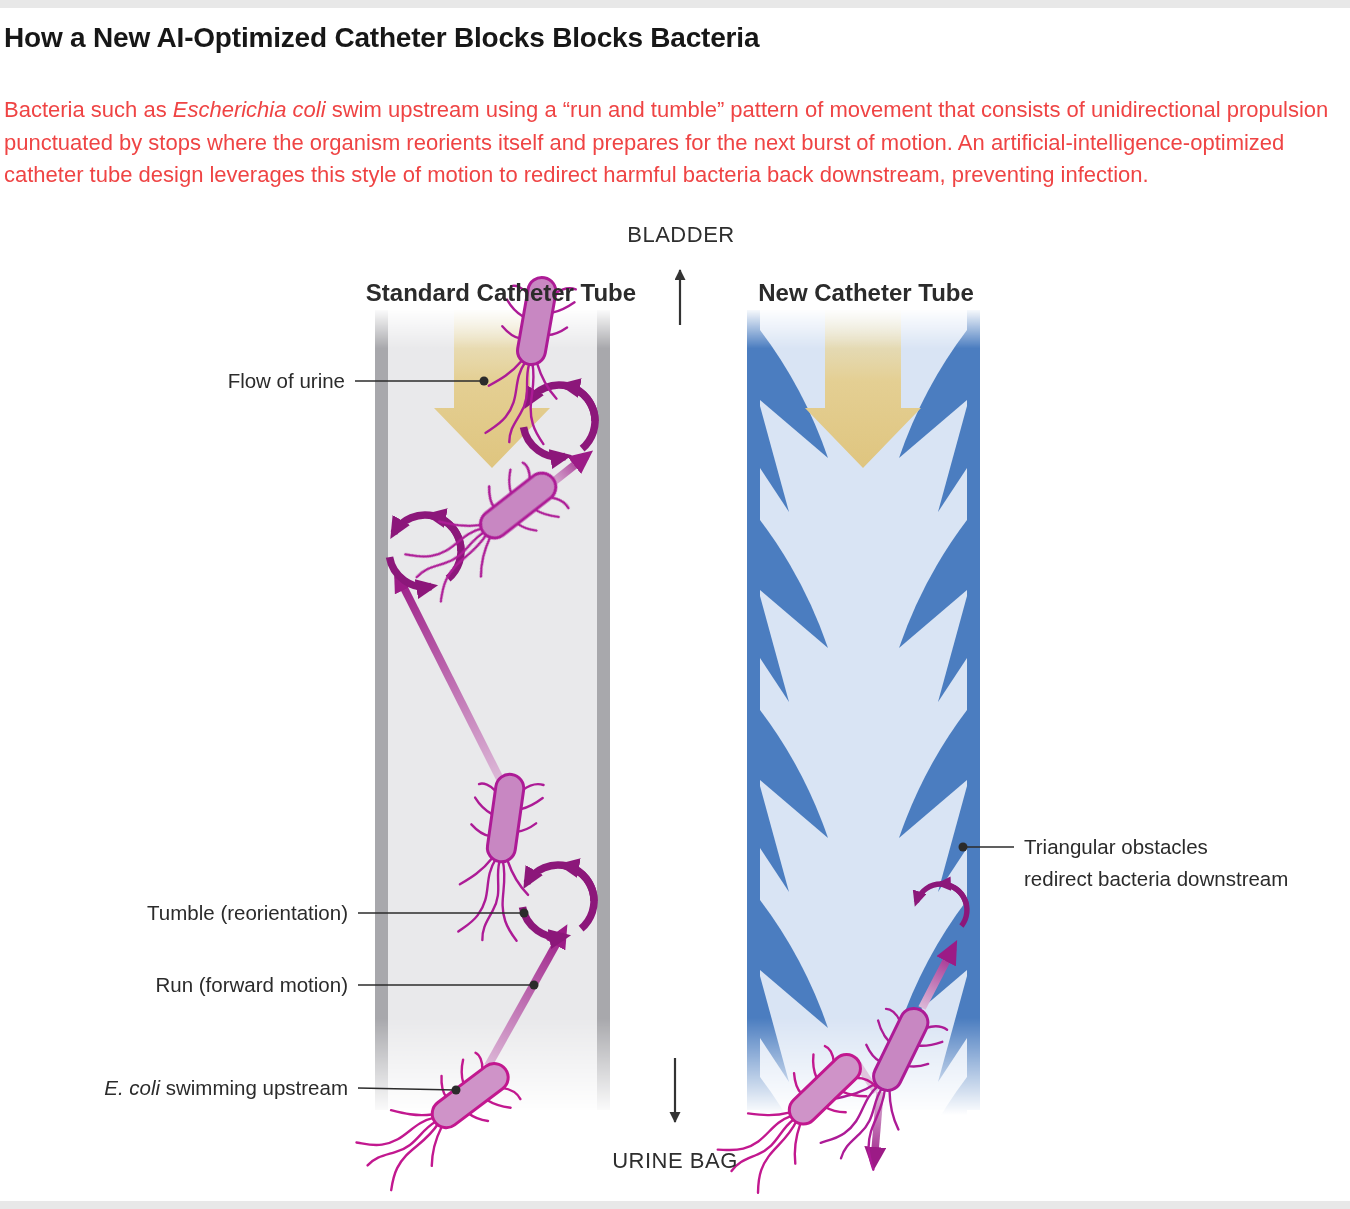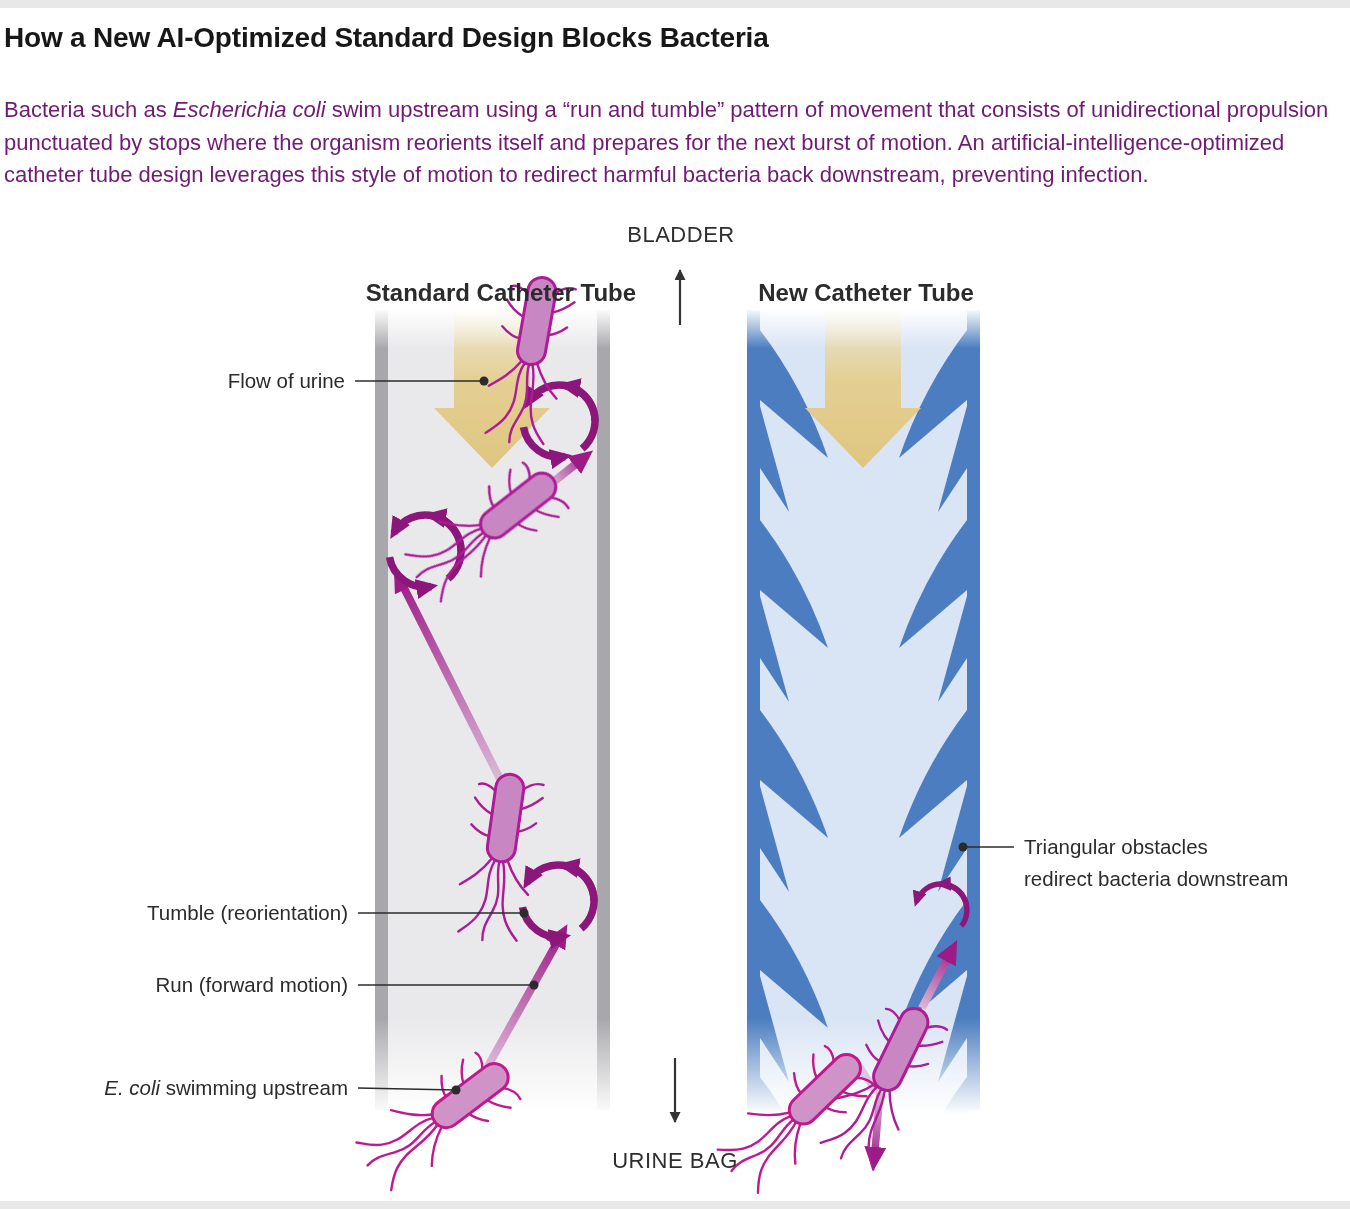--- a/index.html
+++ b/index.html
@@ -4,42 +4,42 @@
 <style>
   html,body{margin:0;padding:0;background:#fff;}
   #stage{position:relative;width:1350px;height:1209px;background:#ffffff;overflow:hidden;
          font-family:"Liberation Sans",sans-serif;}
   .edgebar{position:absolute;left:0;width:1350px;height:8px;background:#e8e8e8;}
   #topbar{top:0;}
   #botbar{top:1201px;}
   #title{position:absolute;left:4px;top:22px;font-size:28px;font-weight:bold;color:#171717;
          letter-spacing:-0.2px;}
   #para{position:absolute;left:4px;top:72px;width:1338px;font-size:22px;line-height:32.5px;
-        color:#701a75;}
+        color:#ef4444;}
   #para .it{font-style:italic;}
   svg{position:absolute;left:0;top:0;}
   svg text{font-family:"Liberation Sans",sans-serif;fill:#2b2b2b;}
   .capslabel{font-size:22px;letter-spacing:0.5px;fill:#2e2e2e;}
   .tubehead{font-size:24px;font-weight:bold;}
   .lbl{font-size:20.5px;}
   .leader{stroke:#2b2b2b;stroke-width:1.7;fill:none;}
   .ldot{fill:#2b2b2b;}
   .tum path{fill:none;stroke:#8c177a;stroke-width:7.5;}
   .runline{fill:none;stroke-linecap:butt;}
   .dirline{stroke:#333;stroke-width:2.2;fill:none;}
   #bact rect{fill:var(--bf,#c887c2);stroke:var(--bs,#ad1b96);stroke-width:3;}
   #bact .flag{fill:none;stroke:var(--bs,#ad1b96);stroke-width:2.4;stroke-linecap:round;}
 </style>
 </head>
 <body>
 
 <div id="stage">
   <div id="topbar" class="edgebar"></div>
 
-  <div id="title">How a New AI-Optimized Standard Design Blocks Bacteria</div>
+  <div id="title">How a New AI-Optimized Catheter Blocks Blocks Bacteria</div>
 
   <p id="para"><span>Bacteria such as </span><span class="it">Escherichia coli</span><span> swim upstream using a “run and tumble” pattern of movement that consists of unidirectional propulsion punctuated by stops where the organism reorients itself and prepares for the next burst of motion. An artificial-intelligence-optimized catheter tube design leverages this style of motion to redirect harmful bacteria back downstream, preventing infection.</span></p>
 
   <svg width="1350" height="1209" viewBox="0 0 1350 1209">
     <defs>
       <linearGradient id="vfade" gradientUnits="userSpaceOnUse" x1="0" y1="308" x2="0" y2="1115">
         <stop offset="0" stop-color="#fff" stop-opacity="0"></stop>
         <stop offset="0.05" stop-color="#fff" stop-opacity="1"></stop>
         <stop offset="0.88" stop-color="#fff" stop-opacity="1"></stop>
         <stop offset="1" stop-color="#fff" stop-opacity="0"></stop>

